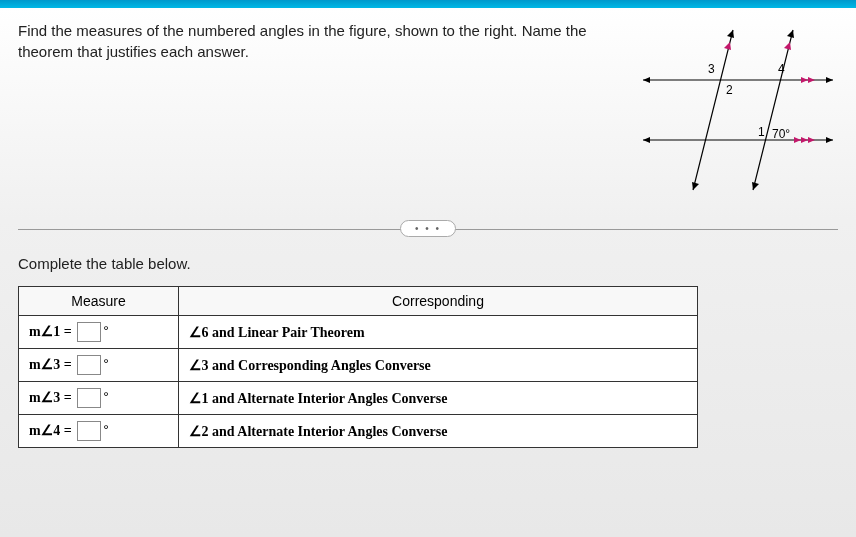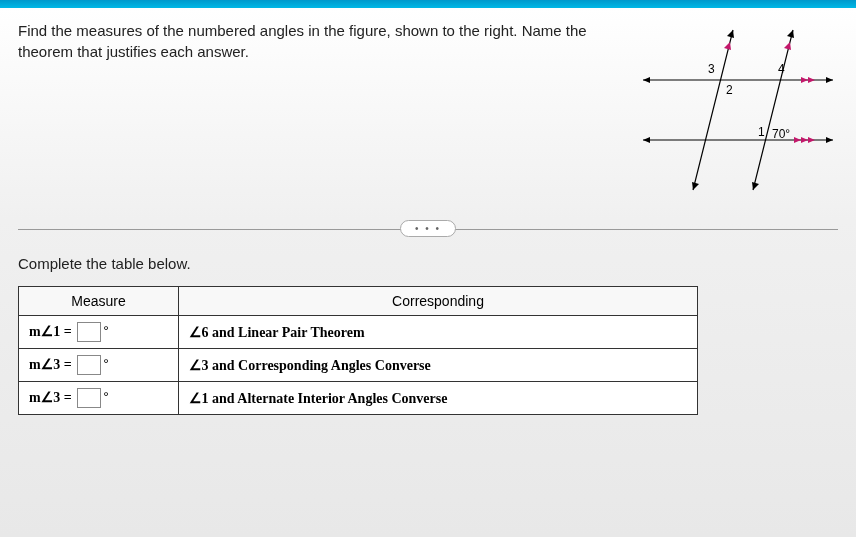--- a/index.html
+++ b/index.html
@@ -190,16 +190,22 @@
         <span class="angle-sym">m∠3 = </span><span class="input-box"></span><span>°</span>
       </td>
       <td><span class="angle-sym">∠3 and Corresponding Angles Converse</span></td>
     </tr>
     <tr>
       <td class="measure-col">
         <span class="angle-sym">m∠3 = </span><span class="input-box"></span><span>°</span>
       </td>
       <td><span class="angle-sym">∠1 and Alternate Interior Angles Converse</span></td>
     </tr>
+    <tr>
+      <td class="measure-col">
+        <span class="angle-sym">m∠4 = </span><span class="input-box"></span><span>°</span>
+      </td>
+      <td><span class="angle-sym">∠2 and Alternate Interior Angles Converse</span></td>
+    </tr>
   </tbody>
     </table>
 
 </div>
 
 </body></html>

